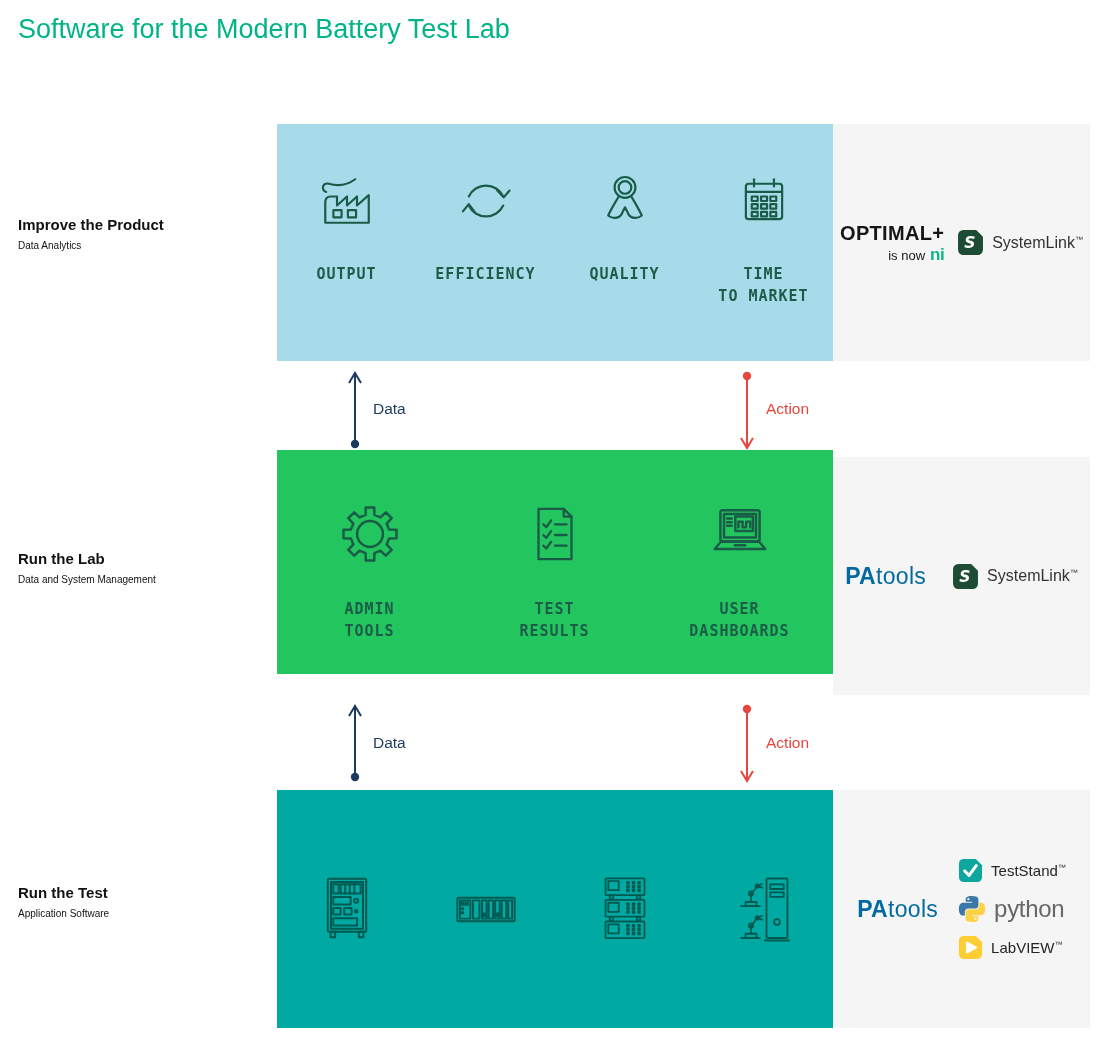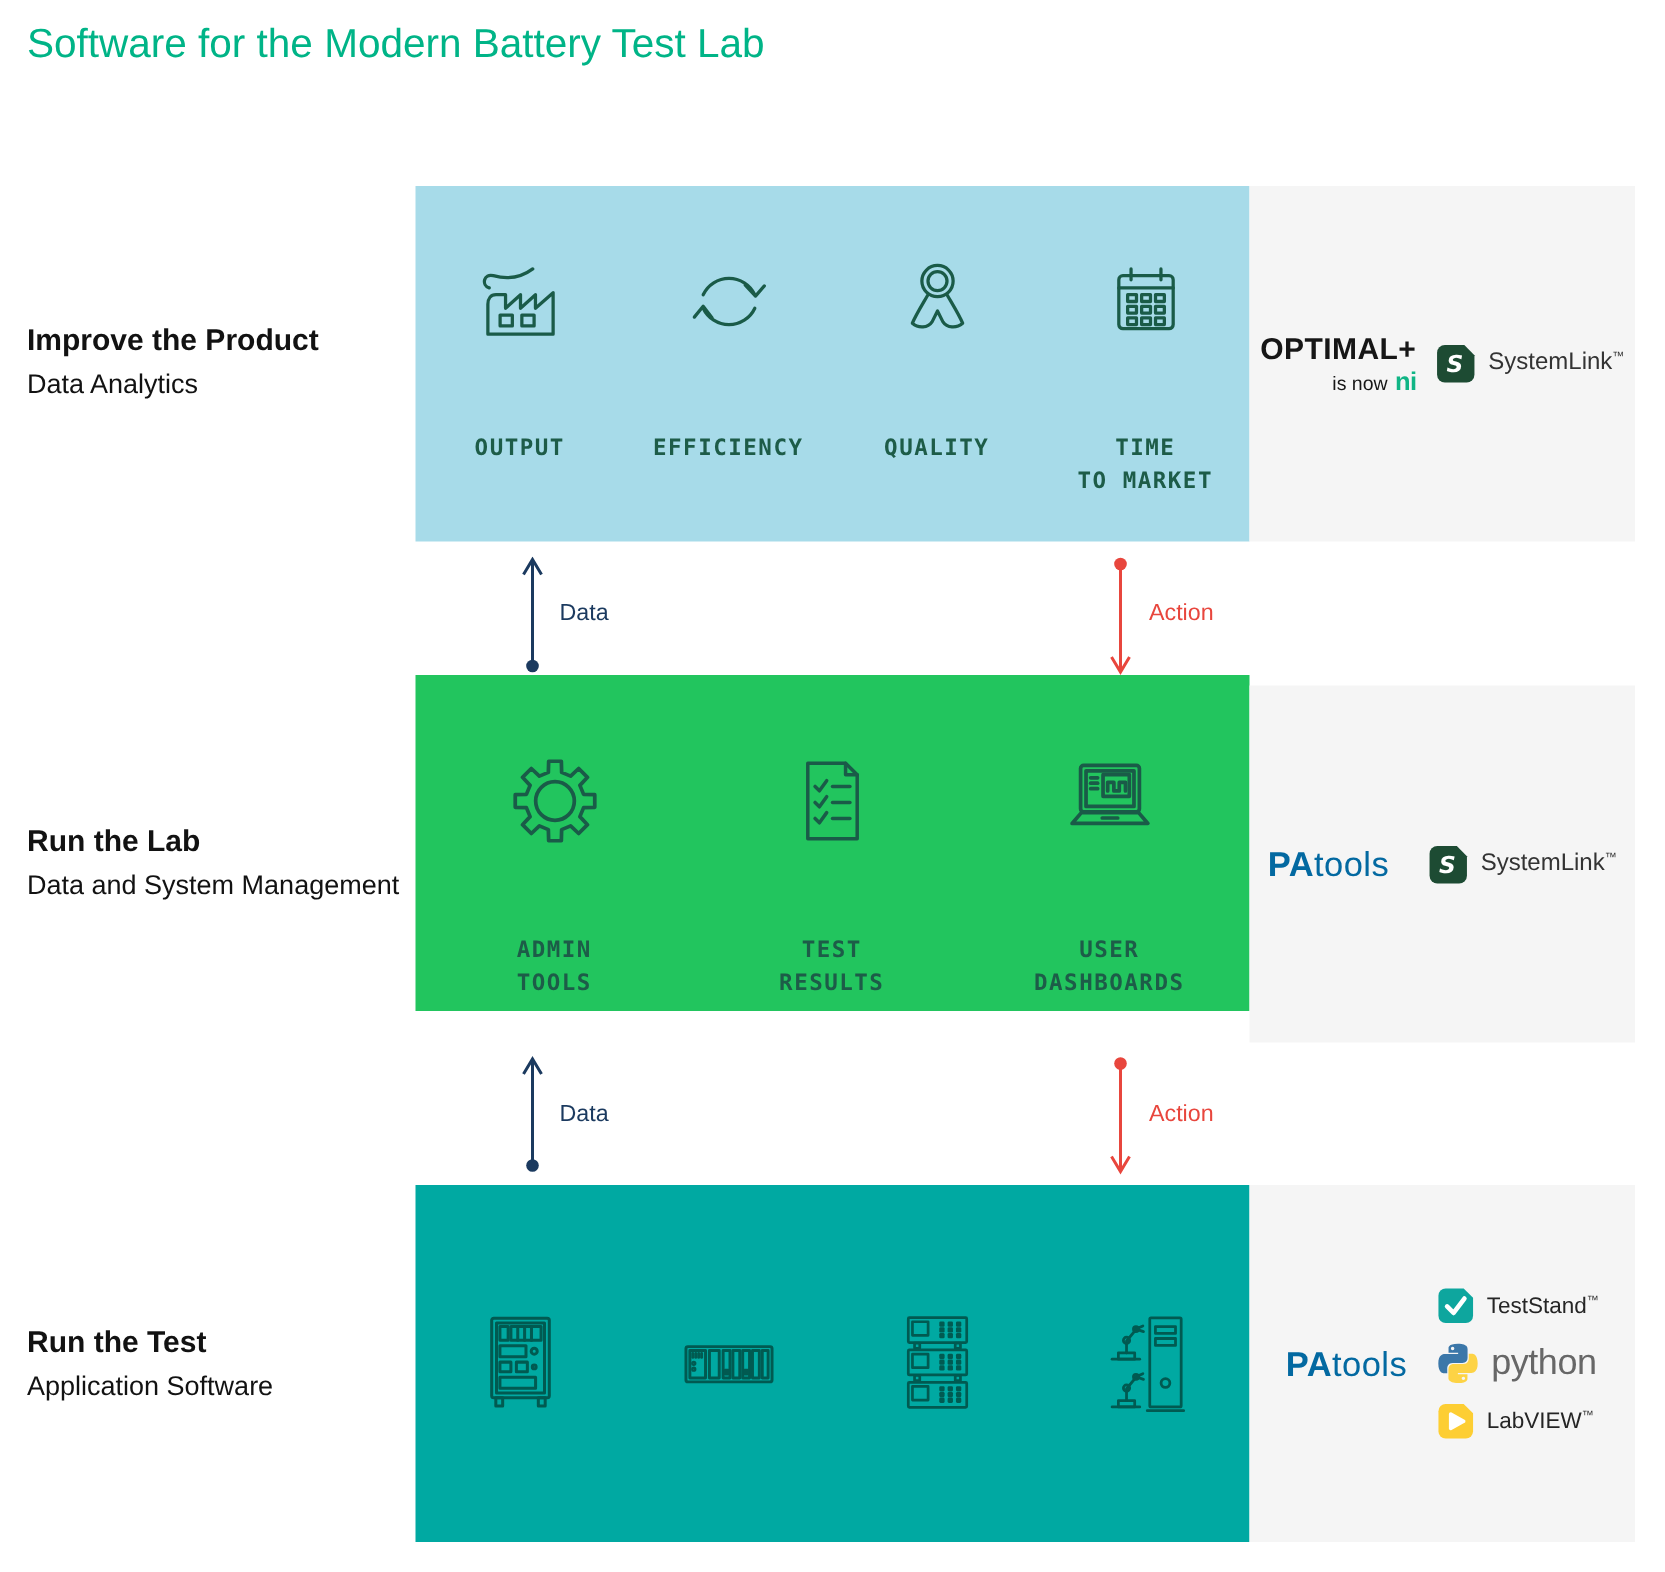--- a/index.html
+++ b/index.html
@@ -6,35 +6,35 @@
   .canvas{position:relative;width:1110px;height:1048px;background:#ffffff;
     font-family:"Liberation Sans",sans-serif;overflow:hidden;}
 
   .page-title{position:absolute;left:18px;top:14px;font-size:27px;font-weight:400;
     color:#00b487;letter-spacing:0px;}
   .page-subtitle{position:absolute;left:18px;top:57px;font-size:19.5px;font-weight:500;
     color:#101010;letter-spacing:0px;}
 
   
   .rowlabel{position:absolute;left:18px;width:250px;}
-  .rl-name{font-size:20px;font-weight:700;color:#121212;}
-  .rl-desc{font-size:18px;font-weight:400;color:#121212;margin-top:7px;}
+  .rl-name{font-size:15px;font-weight:700;color:#121212;}
+  .rl-desc{font-size:10px;font-weight:400;color:#121212;margin-top:7px;}
 
   
   .band{position:absolute;left:277px;width:556px;display:flex;}
   .panel{position:absolute;left:833px;width:257px;background:#f5f5f5;
     display:flex;align-items:center;justify-content:center;}
   .band1{top:124px;height:237px;background:#a7dbe9;}
   .panel1{top:124px;height:237px;}
   .band2{top:450px;height:224px;background:#22c55e;}
   .panel2{top:457px;height:238px;}
   .band3{top:790px;height:238px;background:#00a9a2;align-items:center;}
   .panel3{top:790px;height:238px;}
 
-  .cell{display:flex;flex-direction:column;align-items:center;gap:24px;}
+  .cell{display:flex;flex-direction:column;align-items:center;}
   .band1 .cell{width:139px;padding-top:40px;}
   .band2 .cell{width:185px;padding-top:45px;}
   .band3 .cell{width:139px;justify-content:center;}
   .iconbox{height:74px;display:flex;align-items:center;justify-content:center;}
   .band2 .iconbox{height:78px;}
   .cell-label{margin-top:26px;font-family:"DejaVu Sans Mono",monospace;font-weight:700;
     font-size:15px;letter-spacing:1px;color:#1d5c48;text-align:center;
     white-space:pre-line;line-height:1.45;}
   .icon{stroke:#1a5b48;fill:none;stroke-width:2.4;stroke-linecap:round;stroke-linejoin:round;}
   .icon3{stroke:#015a51;fill:none;stroke-width:2.2;stroke-linecap:round;stroke-linejoin:round;}

